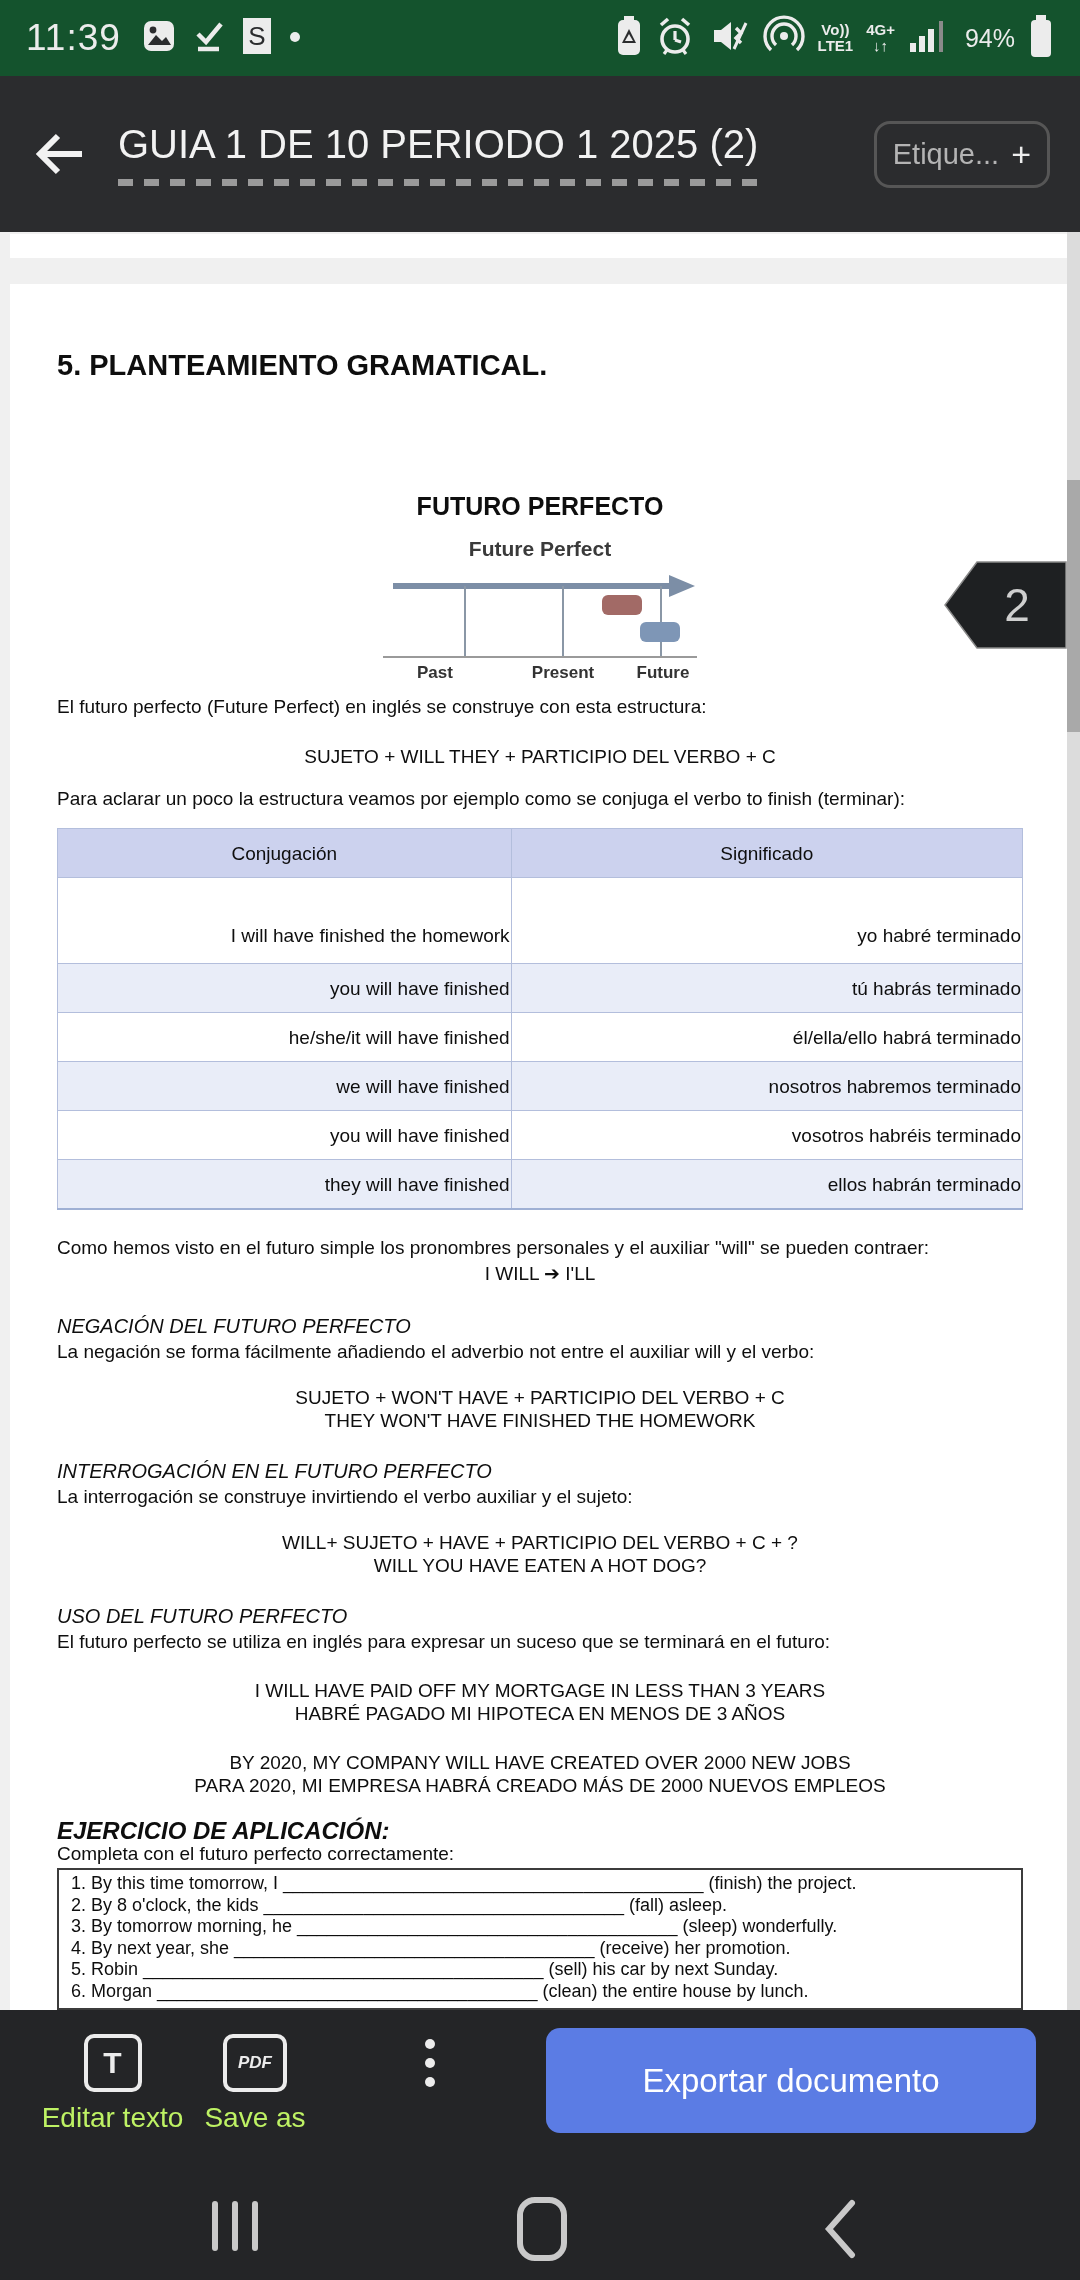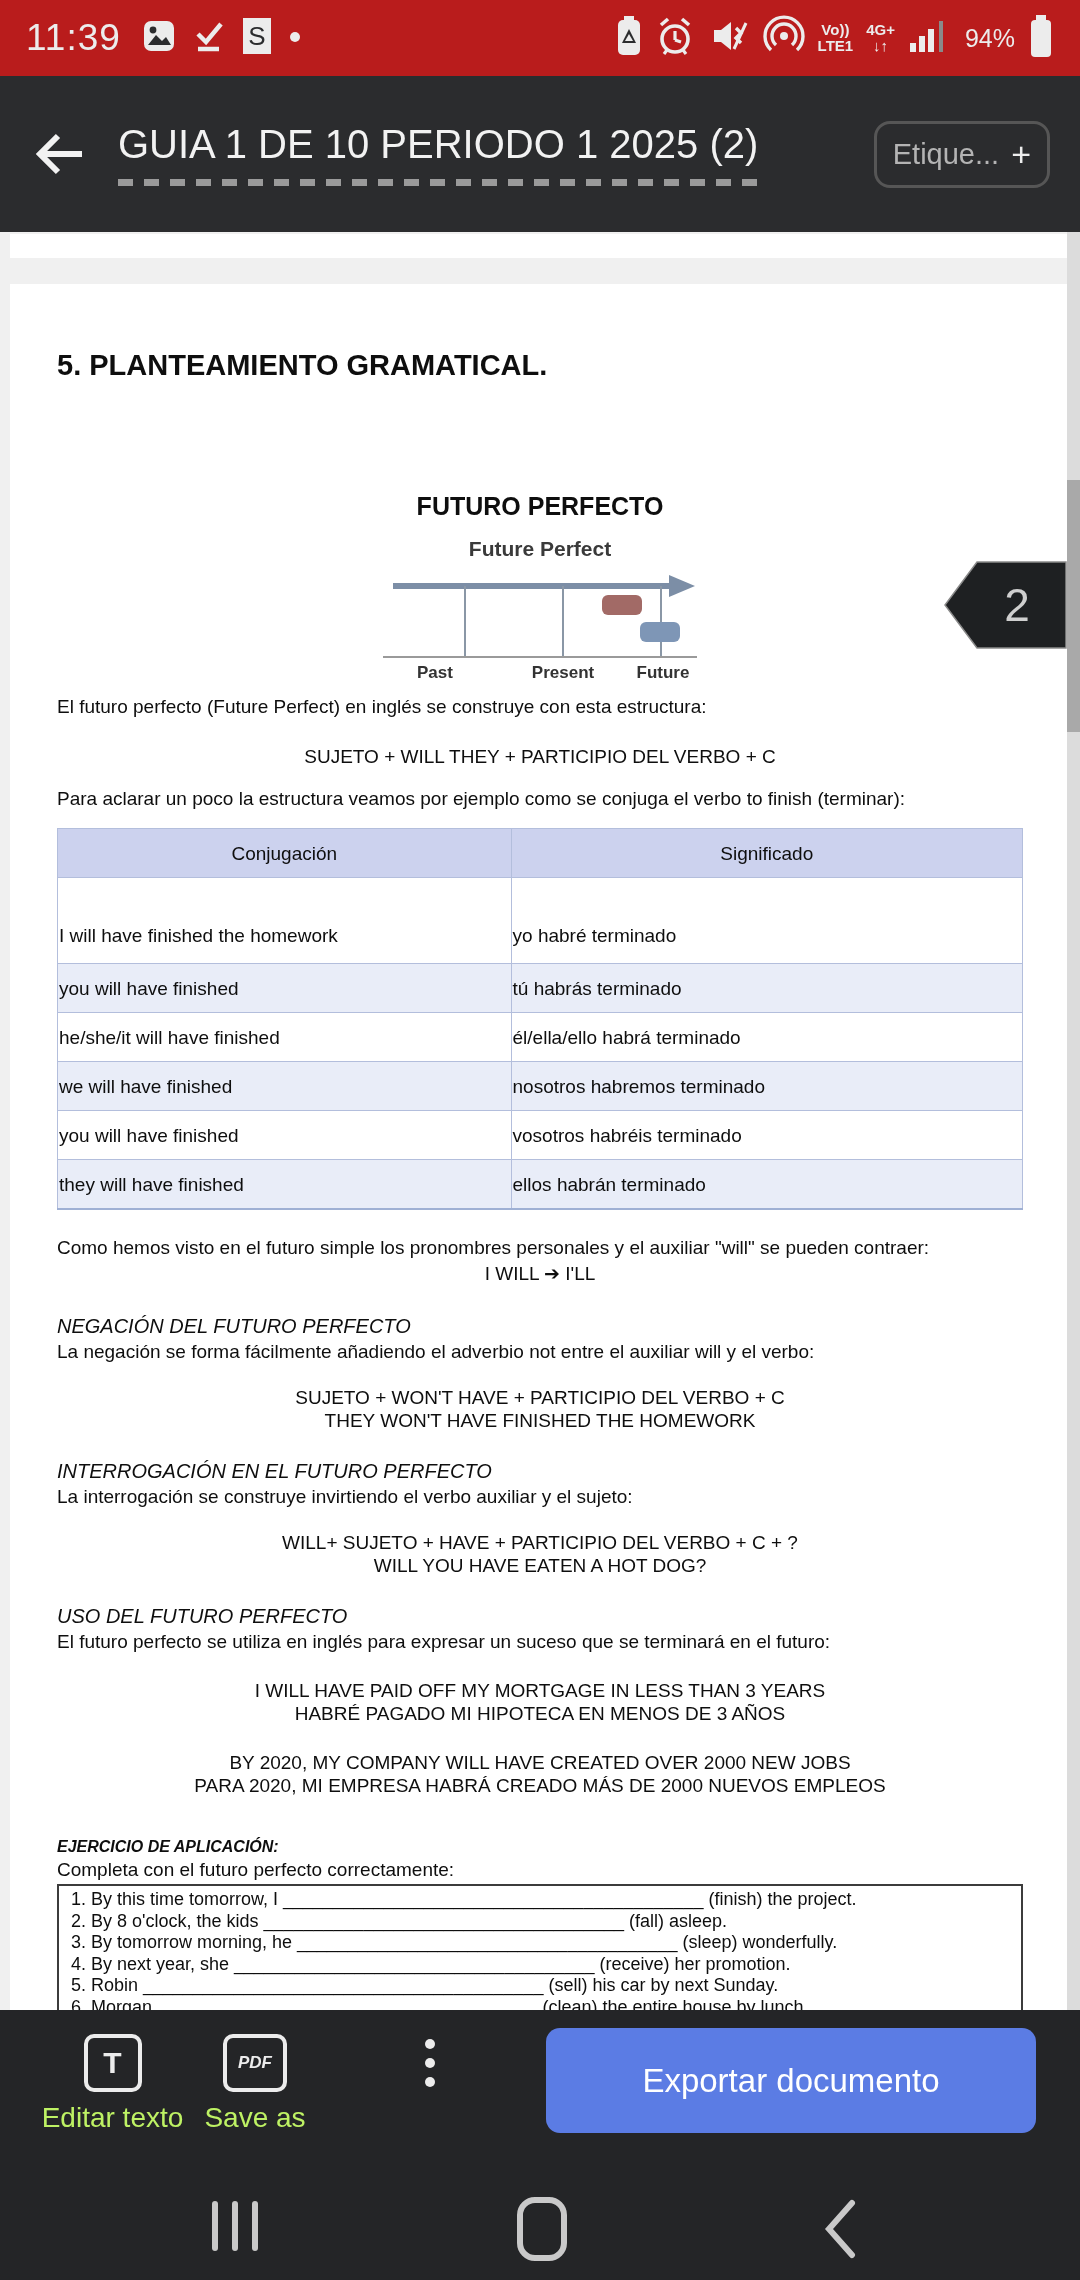--- a/index.html
+++ b/index.html
@@ -1,19 +1,19 @@
 <!DOCTYPE html>
 <html><head>
 <meta charset="utf-8">
 <style>
   html,body{margin:0;padding:0;overflow:hidden;background:#111;}
   .phone{position:relative;width:1080px;height:2280px;background:#2b2c2e;font-family:"Liberation Sans",sans-serif;overflow:hidden;}
 
   
-  .status-bar{position:absolute;top:0;left:0;width:1080px;height:76px;background:#b91c1c;display:flex;align-items:center;padding:0 26px;box-sizing:border-box;color:#ececec;}
+  .status-bar{position:absolute;top:0;left:0;width:1080px;height:76px;background:#14532d;display:flex;align-items:center;padding:0 26px;box-sizing:border-box;color:#ececec;}
   .sb-time{font-size:37px;letter-spacing:1px;margin-right:22px;}
   .sb-left{display:flex;align-items:center;gap:18px;}
   .sb-right{margin-left:auto;display:flex;align-items:center;gap:13px;}
   .sb-txticon{font-weight:bold;font-size:15px;line-height:16px;text-align:center;color:#ececec;}
   .sb-pct{font-size:25px;margin-left:4px;}
 
   
   .app-header{position:absolute;top:76px;left:0;width:1080px;height:156px;background:#2b2c2e;display:flex;align-items:center;padding:0 30px;box-sizing:border-box;}
   .back-btn{width:60px;height:60px;display:flex;align-items:center;justify-content:center;margin-right:28px;flex:0 0 auto;}
   .hdr-title-wrap{display:inline-block;}
@@ -30,33 +30,33 @@
   .page-inner{padding:68px 45px 0 47px;color:#0e0e0e;font-size:19px;line-height:23px;}
   .doc-h1{font-size:29px;font-weight:bold;line-height:27px;}
   .doc-title{margin-top:112px;text-align:center;font-size:25px;font-weight:bold;line-height:30px;}
   .diagram-wrap{margin-top:8px;display:flex;justify-content:center;}
   .center{text-align:center;}
   .p-intro{margin-top:14px;}
   .formula{margin-top:27px;text-align:center;}
   .p-table-intro{margin-top:19px;}
   table.conj{margin-top:18px;width:966px;border-collapse:collapse;border:1px solid #b3bedc;border-bottom:2px solid #9fb0d4;}
   table.conj th{background:#ccd2ee;font-weight:normal;font-size:19px;height:46px;border:1px solid #b3bedc;}
-  table.conj td{text-align:left;font-size:19px;height:46px;border:1px solid #b3bedc;}
+  table.conj td{text-align:right;font-size:19px;height:46px;border:1px solid #b3bedc;}
   table.conj tr.tall td{height:68px;vertical-align:bottom;padding-bottom:16px;}
   table.conj tr.alt td{background:#e9edf8;}
   table.conj col.c1{width:47%;}
   table.conj col.c2{width:53%;}
   .p-contraction{margin-top:26px;}
   .contraction-formula{margin-top:3px;text-align:center;}
   .sec-h{margin-top:28px;font-style:italic;font-size:20px;}
   .sec-h.first{margin-top:30px;}
   .sec-body{margin-top:2px;}
   .sec-formula{margin-top:23px;text-align:center;}
   .uso-ex{margin-top:26px;text-align:center;}
-  .ej-h{margin-top:38px;font-style:italic;font-weight:bold;font-size:16px;}
+  .ej-h{margin-top:22px;font-style:italic;font-weight:bold;font-size:24px;}
   .ex-box{margin-top:3px;width:966px;box-sizing:border-box;border:2px solid #3c3c3c;padding:3px 26px 5px 12px;}
   .ex-line{font-size:18px;line-height:21.6px;white-space:nowrap;overflow:hidden;}
 
   
   .scroll-track{position:absolute;top:0;right:0;width:13px;height:1778px;background:#dcdcdc;}
   .scroll-thumb{position:absolute;top:248px;right:0;width:13px;height:252px;background:#a9a9a9;}
   .page-badge{position:absolute;top:328px;right:13px;width:124px;height:90px;}
 
   
   .toolbar{position:absolute;top:2010px;left:0;width:1080px;height:165px;background:#242527;}

